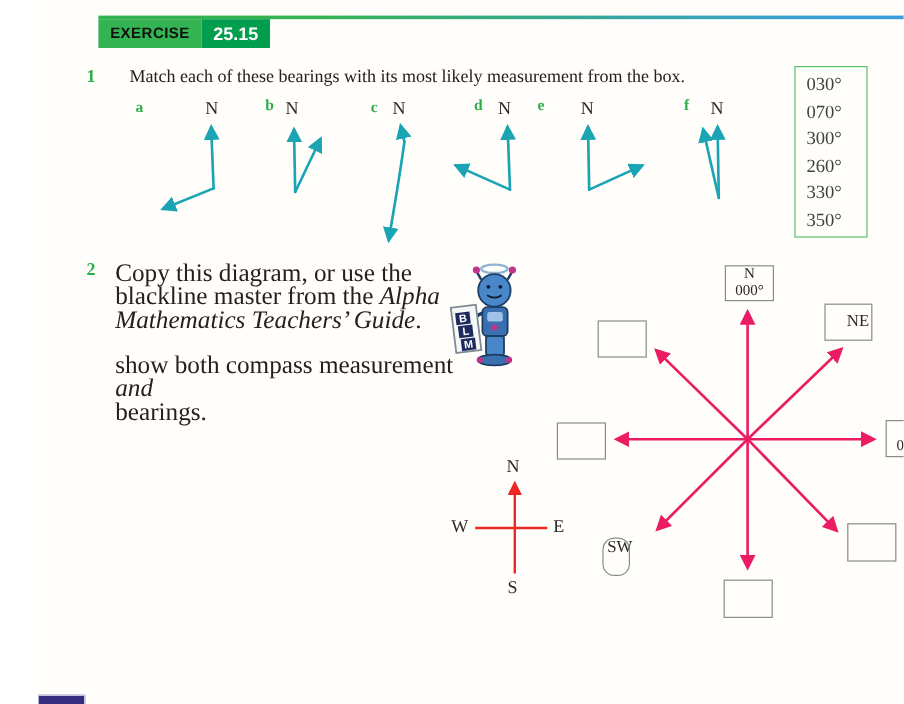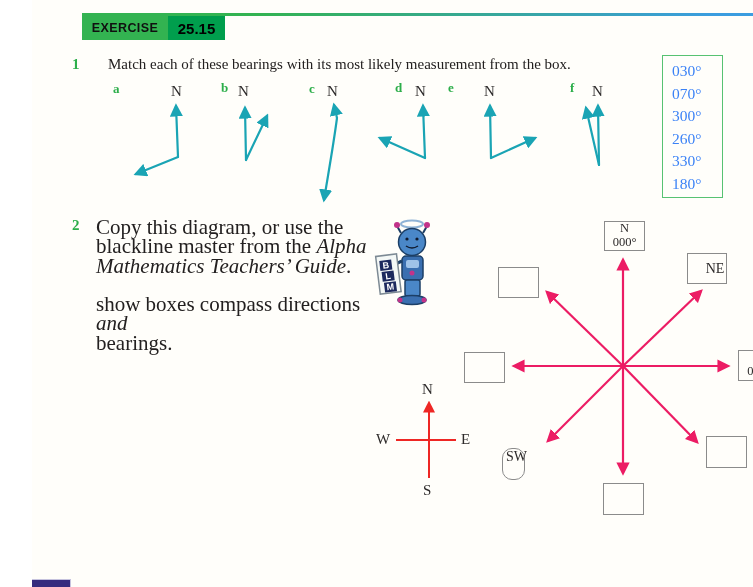--- a/index.html
+++ b/index.html
@@ -15,40 +15,40 @@
 
   
   .top-rule{left:50px; top:13px; width:703px; height:2.5px;
     background:linear-gradient(to right, var(--header-green,#33b351) 0%, var(--header-green,#33b351) 25%, var(--rule-blue,#3b9de0) 90%);}
 
   
   .ex-banner{left:50px; top:16px; height:24px; display:flex; font-family:"Liberation Sans",sans-serif;}
   .ex-left{background:var(--header-green,#33b351); width:86px; display:flex; align-items:center; justify-content:center;
     color:#101010; font-weight:bold; font-size:12.5px; letter-spacing:.4px;}
   .ex-right{background:var(--header-dark-green,#009e4d); width:57px; display:flex; align-items:center; justify-content:center;
-    color:#000000; font-weight:bold; font-size:15px;}
+    color:#ffffff; font-weight:bold; font-size:15px;}
 
   .qnum{color:var(--accent-green,#2cae4a); font-weight:bold; font-size:15px;}
   .prompt{font-size:15px;}
 
   .dia-letter{color:var(--accent-green,#2cae4a); font-weight:bold; font-size:13px;}
   .north-lbl{font-size:15px; color:#2d2a2a;}
 
   svg.overlay{left:0; top:0; width:753px; height:587px; pointer-events:none;}
   .s-teal{stroke:var(--teal,#1aa4b4); stroke-width:2.2; fill:none; stroke-linecap:round;}
   .f-teal{fill:var(--teal,#1aa4b4);}
   .s-pink{stroke:var(--pink,#ec1c64); stroke-width:2.2; fill:none;}
   .f-pink{fill:var(--pink,#ec1c64);}
   .s-red{stroke:var(--red,#ee2724); stroke-width:2; fill:none;}
   .f-red{fill:var(--red,#ee2724);}
 
   .answer-box{left:630px; top:55px; width:61px; height:143px;
     border:1.5px solid var(--answer-box-border,#57c272); background:#fffefa;
     padding:4px 0 0 9px; box-sizing:border-box;}
-  .answer-box .val{font-size:15.5px; line-height:22.5px; color:#3b82f6;}
+  .answer-box .val{font-size:15.5px; line-height:22.5px; color:#404040;}
 
   .q2-text{left:64px; top:218px; width:290px; font-size:21px; line-height:19.3px;}
 
   .rose-box{border:1.5px solid var(--box-border,#8b8b8b); background:#fffefa; box-sizing:border-box;
     font-size:12.5px; line-height:13.5px; text-align:center; color:#2d2a2a;}
   .rose-box.empty{}
   .rose-box .l2{display:block;}
   .rose-box.single{display:flex; align-items:center; justify-content:center; font-size:14px;padding-left:16px;}
   .rose-box.corner{display:block; text-align:left; padding:1px 0 0 3px; font-size:14px;}
 
@@ -116,25 +116,25 @@
       <line class="s-teal" x1="567" y1="165" x2="554" y2="108" marker-end="url(#mt)"></line>
     </g>
   </svg>
 
   <div class="abs answer-box">
     <div class="val">030°</div>
     <div class="val">070°</div>
     <div class="val">300°</div>
     <div class="val">260°</div>
     <div class="val">330°</div>
-    <div class="val">180°</div>
+    <div class="val">350°</div>
   </div>
 
   <span class="abs qnum" style="left:40px; top:217px;">2</span>
-  <div class="abs q2-text"><span>Copy this diagram, or use the</span><br><span>blackline master from the </span><span class="it">Alpha</span><br><span class="it">Mathematics Teachers’ Guide</span><span>.</span><br><br><span>show boxes compass directions </span><span class="it">and</span><br><span>bearings.</span></div>
+  <div class="abs q2-text"><span>Copy this diagram, or use the</span><br><span>blackline master from the </span><span class="it">Alpha</span><br><span class="it">Mathematics Teachers’ Guide</span><span>.</span><br><br><span>show both compass measurement </span><span class="it">and</span><br><span>bearings.</span></div>
 
   <svg class="abs" style="left:340px; top:215px;" width="75" height="100" viewBox="0 0 75 100">
     <ellipse cx="40" cy="9" rx="11" ry="3.5" fill="none" stroke="#8fb3d6" stroke-width="2"></ellipse>
     <line x1="29" y1="18" x2="25" y2="11" stroke="#1c3f66" stroke-width="2"></line>
     <line x1="51" y1="18" x2="55" y2="11" stroke="#1c3f66" stroke-width="2"></line>
     <circle cx="25" cy="10" r="3" fill="#c2338a"></circle>
     <circle cx="55" cy="10" r="3" fill="#c2338a"></circle>
     <circle cx="40" cy="27" r="13.5" fill="#4a87c8" stroke="#1c3f66" stroke-width="1.5"></circle>
     <circle cx="35" cy="24" r="1.6" fill="#101a2e"></circle>
     <circle cx="45" cy="24" r="1.6" fill="#101a2e"></circle>

